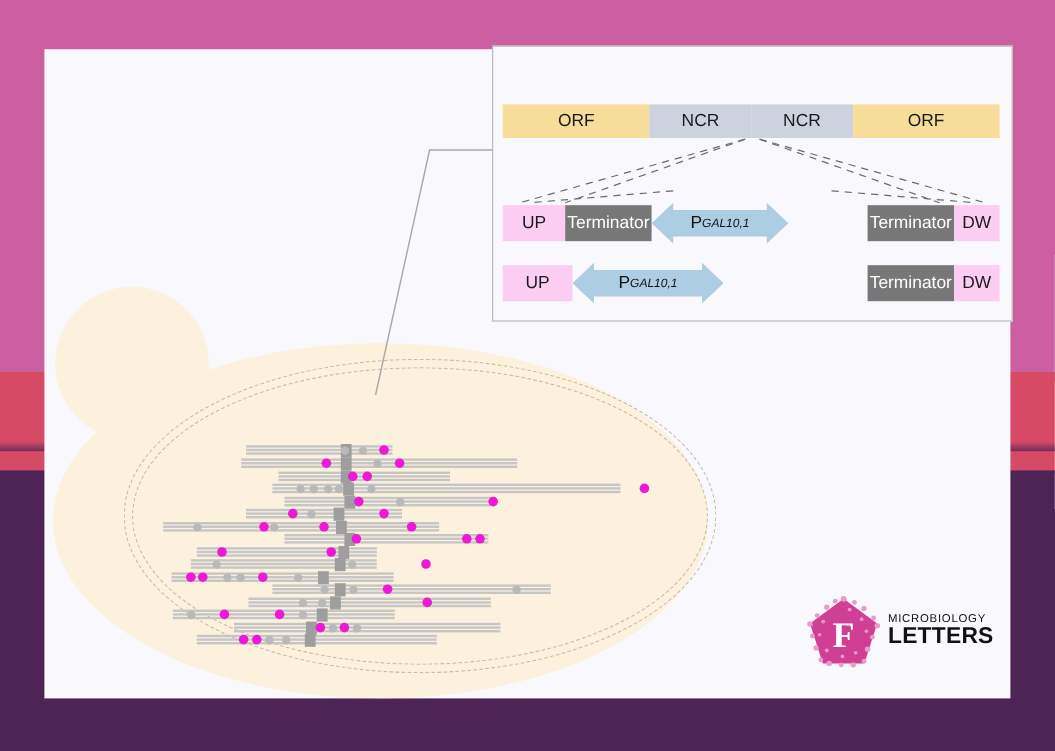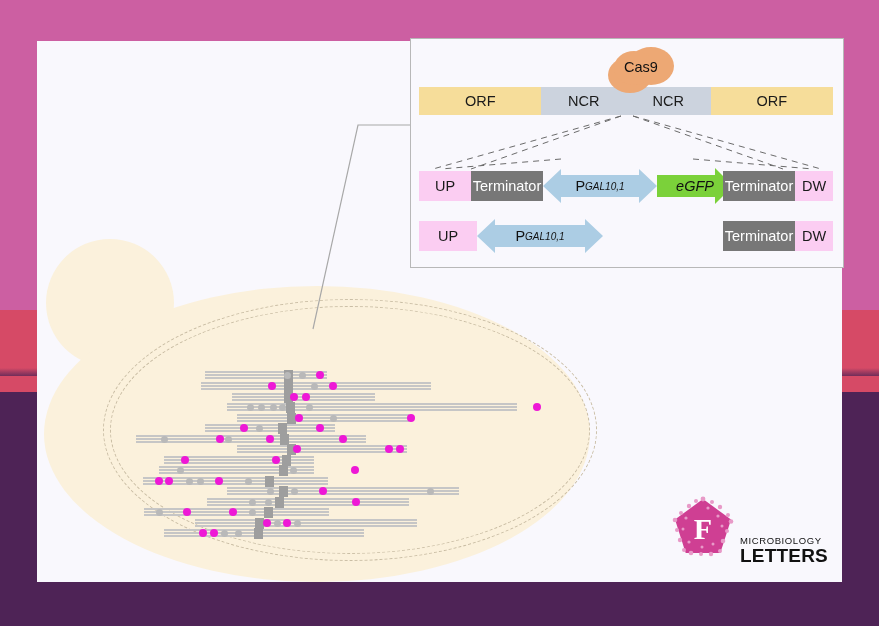--- a/index.html
+++ b/index.html
@@ -95,21 +95,21 @@
     font-size:14.5px;color:#111;z-index:3;pointer-events:none;}
   .arrow-wrap .lbl.white{color:#ffffff;}
   .arrow-wrap .lbl.italic{font-style:italic;}
   .arrow-wrap svg{position:absolute;left:0;top:-6px;}
   sub.g{font-size:10px;font-style:italic;}
 
   
   #logo{position:absolute;left:672px;top:496px;width:140px;height:62px;z-index:6;}
   #logo .mark{position:absolute;left:0;top:0;width:62px;height:62px;}
   #logo .wordmark{position:absolute;left:68px;top:14px;}
-  #logo .w1{font-size:9.5px;letter-spacing:.6px;color:#111;font-weight:400;margin-top:25px;}
+  #logo .w1{font-size:9.5px;letter-spacing:.6px;color:#111;font-weight:400;}
   #logo .w2{font-size:19px;letter-spacing:.2px;color:#111;font-weight:bold;margin-top:-1px;}
 </style>
 </head>
 <body>
 
 <div id="bg">
   <div class="band band-pink"></div>
   <div class="band band-red"></div>
   <div class="horizon-soft"></div>
   <div class="band band-purple"></div>
@@ -330,51 +330,39 @@
       <g stroke="#6b6b6b" stroke-width="1" stroke-dasharray="6,5" fill="none">
         <line x1="210" y1="77" x2="22" y2="130"></line>
         <line x1="210" y1="77" x2="60" y2="130"></line>
         <line x1="222" y1="77" x2="410" y2="130"></line>
         <line x1="222" y1="77" x2="372" y2="130"></line>
         <line x1="150" y1="120" x2="30" y2="130"></line>
         <line x1="282" y1="120" x2="402" y2="130"></line>
       </g>
     </svg>
 
-    <div class="cas9">
-      <div class="blobA"></div>
-      <div class="blobB"></div>
-      <div class="blobC"></div>
-      <div class="label">Cas9</div>
-    </div>
 
     <div id="genemap">
         <div class="seg seg-orf" style="flex: 84 0 0px; background: rgb(246, 221, 154);">ORF</div>
         <div class="seg seg-ncr" style="flex: 58 0 0px; background: rgb(204, 211, 222);">NCR</div>
         <div class="seg seg-ncr" style="flex: 58 0 0px; background: rgb(204, 211, 222);">NCR</div>
         <div class="seg seg-orf" style="flex: 84 0 0px; background: rgb(246, 221, 154);">ORF</div>
       </div>
 
     <div class="construct" id="construct-0" style="left:8px;top:132px;width:414px;">
         <div class="cbox c-up" style="left: 0px; width: 52px;">UP</div>
         <div class="cbox c-term" style="left: 52px; width: 72px;">Terminator</div>
         <div class="arrow-wrap" style="left: 124px; width: 114px;">
           <svg width="114" height="42" viewBox="0 0 114 42">
             <polygon points="18,10 18,4 0,21 18,38 18,32 96,32 96,38 114,21 96,4 96,10" fill="#accde4"></polygon>
           </svg>
           <div class="lbl">
             <span>P</span>
             <sub class="g">GAL10,1</sub>
           </div>
-        </div>
-        <div class="arrow-wrap" style="left: 238px; width: 76px;">
-          <svg width="76" height="42" viewBox="0 0 76 42">
-            <polygon points="0,10 58,10 58,3 76,21 58,39 58,32 0,32" fill="#7bd13a"></polygon>
-          </svg>
-          <div class="lbl italic">eGFP</div>
         </div>
         <div class="cbox c-term" style="left: 304px; width: 72px;">Terminator</div>
         <div class="cbox c-dw" style="left: 376px; width: 38px;">DW</div>
       </div>
     <div class="construct" id="construct-1" style="left:8px;top:182px;width:414px;">
         <div class="cbox c-up" style="left: 0px; width: 58px;">UP</div>
         <div class="arrow-wrap" style="left: 58px; width: 126px;">
           <svg width="126" height="42" viewBox="0 0 126 42">
             <polygon points="18,10 18,4 0,21 18,38 18,32 108,32 108,38 126,21 108,4 108,10" fill="#accde4"></polygon>
           </svg>

